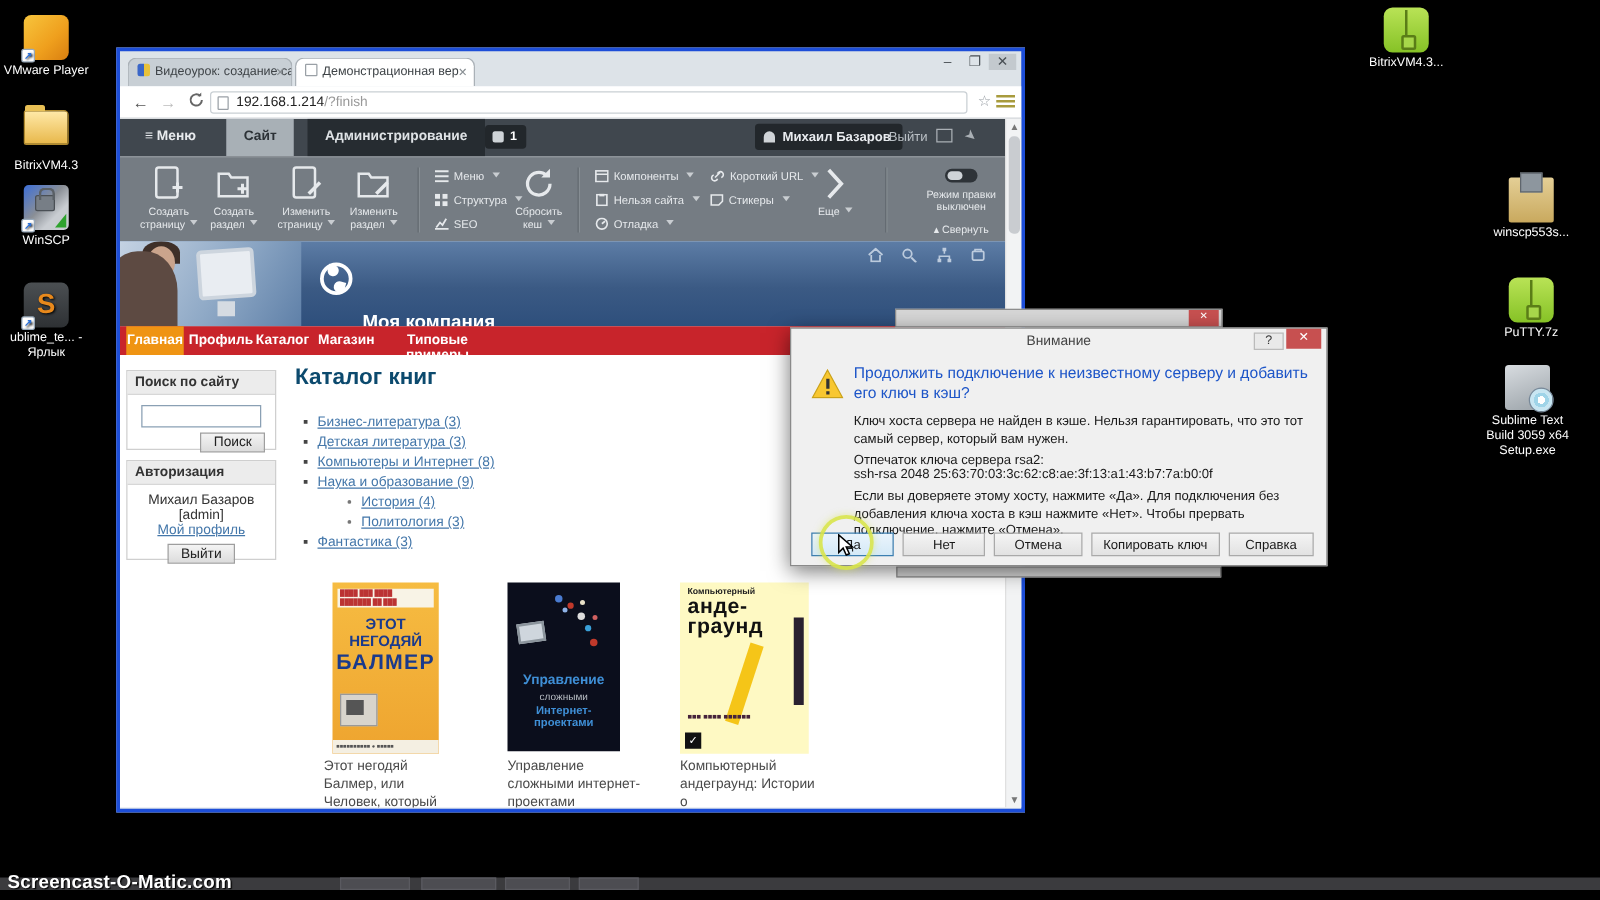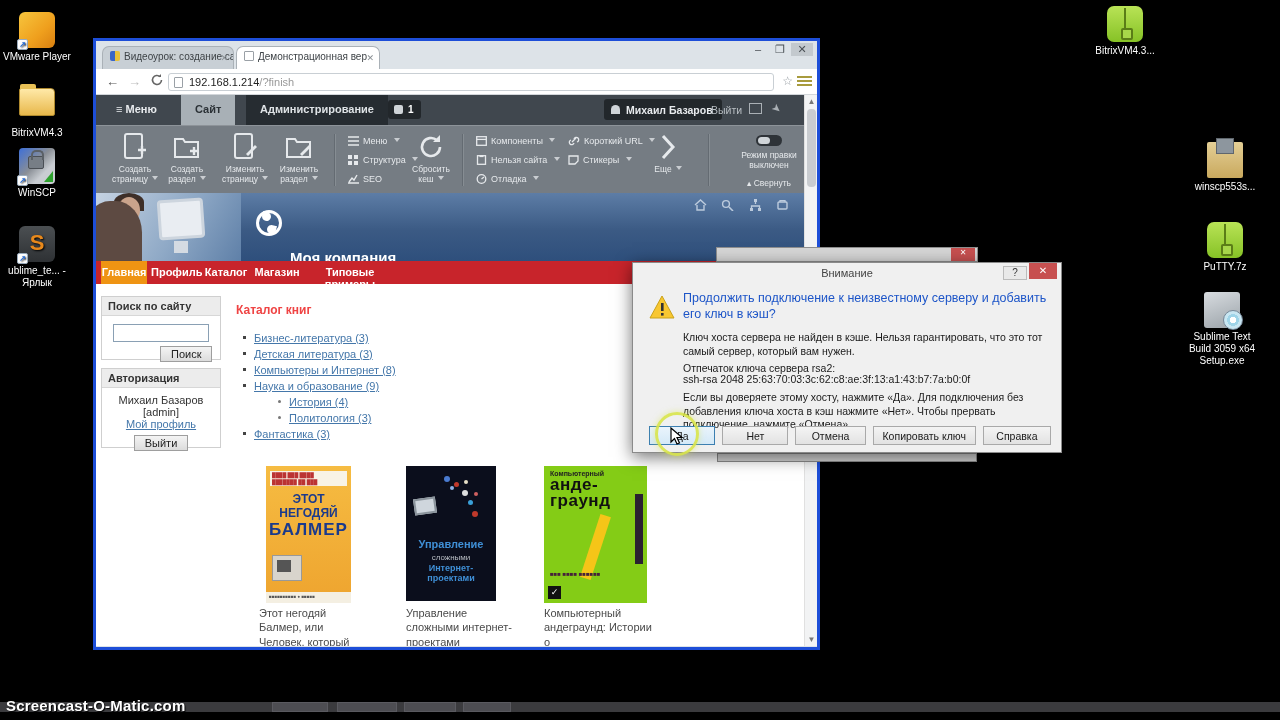--- a/index.html
+++ b/index.html
@@ -119,41 +119,41 @@
   
   .sidebox{position:absolute;width:120px;border:1px solid #cfcfcf;background:#fff;font-size:11px;}
   .sidebox .hd{background:#ececec;border-bottom:1px solid #d7d7d7;padding:3px 6px;font-weight:bold;color:#333;}
   .search-input{display:block;margin:8px auto 4px;width:96px;height:18px;border:1px solid #8aa0b4;background:#fff;}
   .btn-gray{display:block;border:1px solid #9e9e9e;background:linear-gradient(180deg,#f4f4f4,#dcdcdc);
         font-size:11px;padding:1px 10px;color:#222;}
   .search-btn{margin:0 6px 8px auto;}
   .auth-body{text-align:center;color:#333;padding:6px 2px 8px;}
   .auth-body .lnk{color:#4477aa;text-decoration:underline;}
   .auth-btn{margin:5px auto 0;}
-  .page-h1{position:absolute;left:140px;top:208px;font-size:12px;font-weight:bold;color:#ef4444;}
+  .page-h1{position:absolute;left:140px;top:196px;font-size:18px;font-weight:bold;color:#0c4a6e;}
   .cat-item{position:absolute;font-size:11px;color:#4477aa;text-decoration:underline;white-space:nowrap;}
   .cat-item:before{content:"";position:absolute;left:-11px;top:4px;width:3px;height:3px;background:#444;}
   .cat-item.sub:before{border-radius:50%;background:#777;}
 
   
   .cover{position:absolute;overflow:hidden;}
   .caption{position:absolute;font-size:11px;color:#4a4a4a;line-height:1.3;width:112px;}
   .c1{background:linear-gradient(180deg,#f6bc42,#eea42f);}
   .c1 .toplbl{margin:5px 4px 2px;background:#f8f3e6;font-size:5px;color:#b33;line-height:1.3;padding:1px 2px;}
   .c1 .t1{color:#1a3a8c;font-weight:bold;font-size:12px;text-align:center;margin-top:6px;}
   .c1 .t2{color:#1a3a8c;font-weight:900;font-size:17px;text-align:center;letter-spacing:1px;}
   .c1 .pic{position:absolute;left:6px;bottom:22px;width:30px;height:26px;background:#d8d4cc;border:1px solid #999;}
   .c1 .pic:before{content:"";position:absolute;left:4px;top:4px;width:14px;height:12px;background:#555;}
   .c1 .bot{position:absolute;left:0;bottom:0;width:100%;height:11px;background:#f4efe2;font-size:4.5px;color:#555;padding:2px 3px;}
   .c2{background:#0b0e1c;}
   .c2 .dot{position:absolute;border-radius:50%;}
   .c2 .mon{position:absolute;left:8px;top:32px;width:22px;height:16px;background:#cfd6dd;border:2px solid #8b949c;transform:rotate(-8deg);}
   .c2 .t1{position:absolute;left:0;width:100%;text-align:center;color:#3f8fd6;font-weight:bold;}
   .c2 .t2{position:absolute;left:0;width:100%;text-align:center;color:#b9bec4;}
-  .c3{background:#84cc16;}
+  .c3{background:#fef9c3;}
   .c3 .small{color:#222;font-size:7px;font-weight:bold;margin:4px 0 0 6px;}
   .c3 .big{color:#111;font-weight:900;font-size:17px;line-height:.95;margin:0 0 0 6px;letter-spacing:.5px;}
   .c3 .slash{position:absolute;left:46px;top:48px;width:11px;height:66px;background:#f5c518;transform:rotate(18deg);}
   .c3 .band{position:absolute;right:4px;top:28px;width:8px;height:70px;background:#2a2130;}
   .c3 .sub{position:absolute;left:6px;bottom:26px;font-size:6px;color:#46233a;font-weight:bold;}
   .c3 .chk{position:absolute;left:4px;bottom:4px;width:13px;height:13px;background:#111;color:#fff;font-size:9px;line-height:13px;text-align:center;}
 
   
   .scrollbar{position:absolute;right:0;top:0;width:13px;height:551px;background:#f2f3f4;border-left:1px solid #e0e0e0;}
   .sb-btn{position:absolute;left:0;width:13px;height:13px;color:#777;font-size:8px;text-align:center;line-height:13px;}

